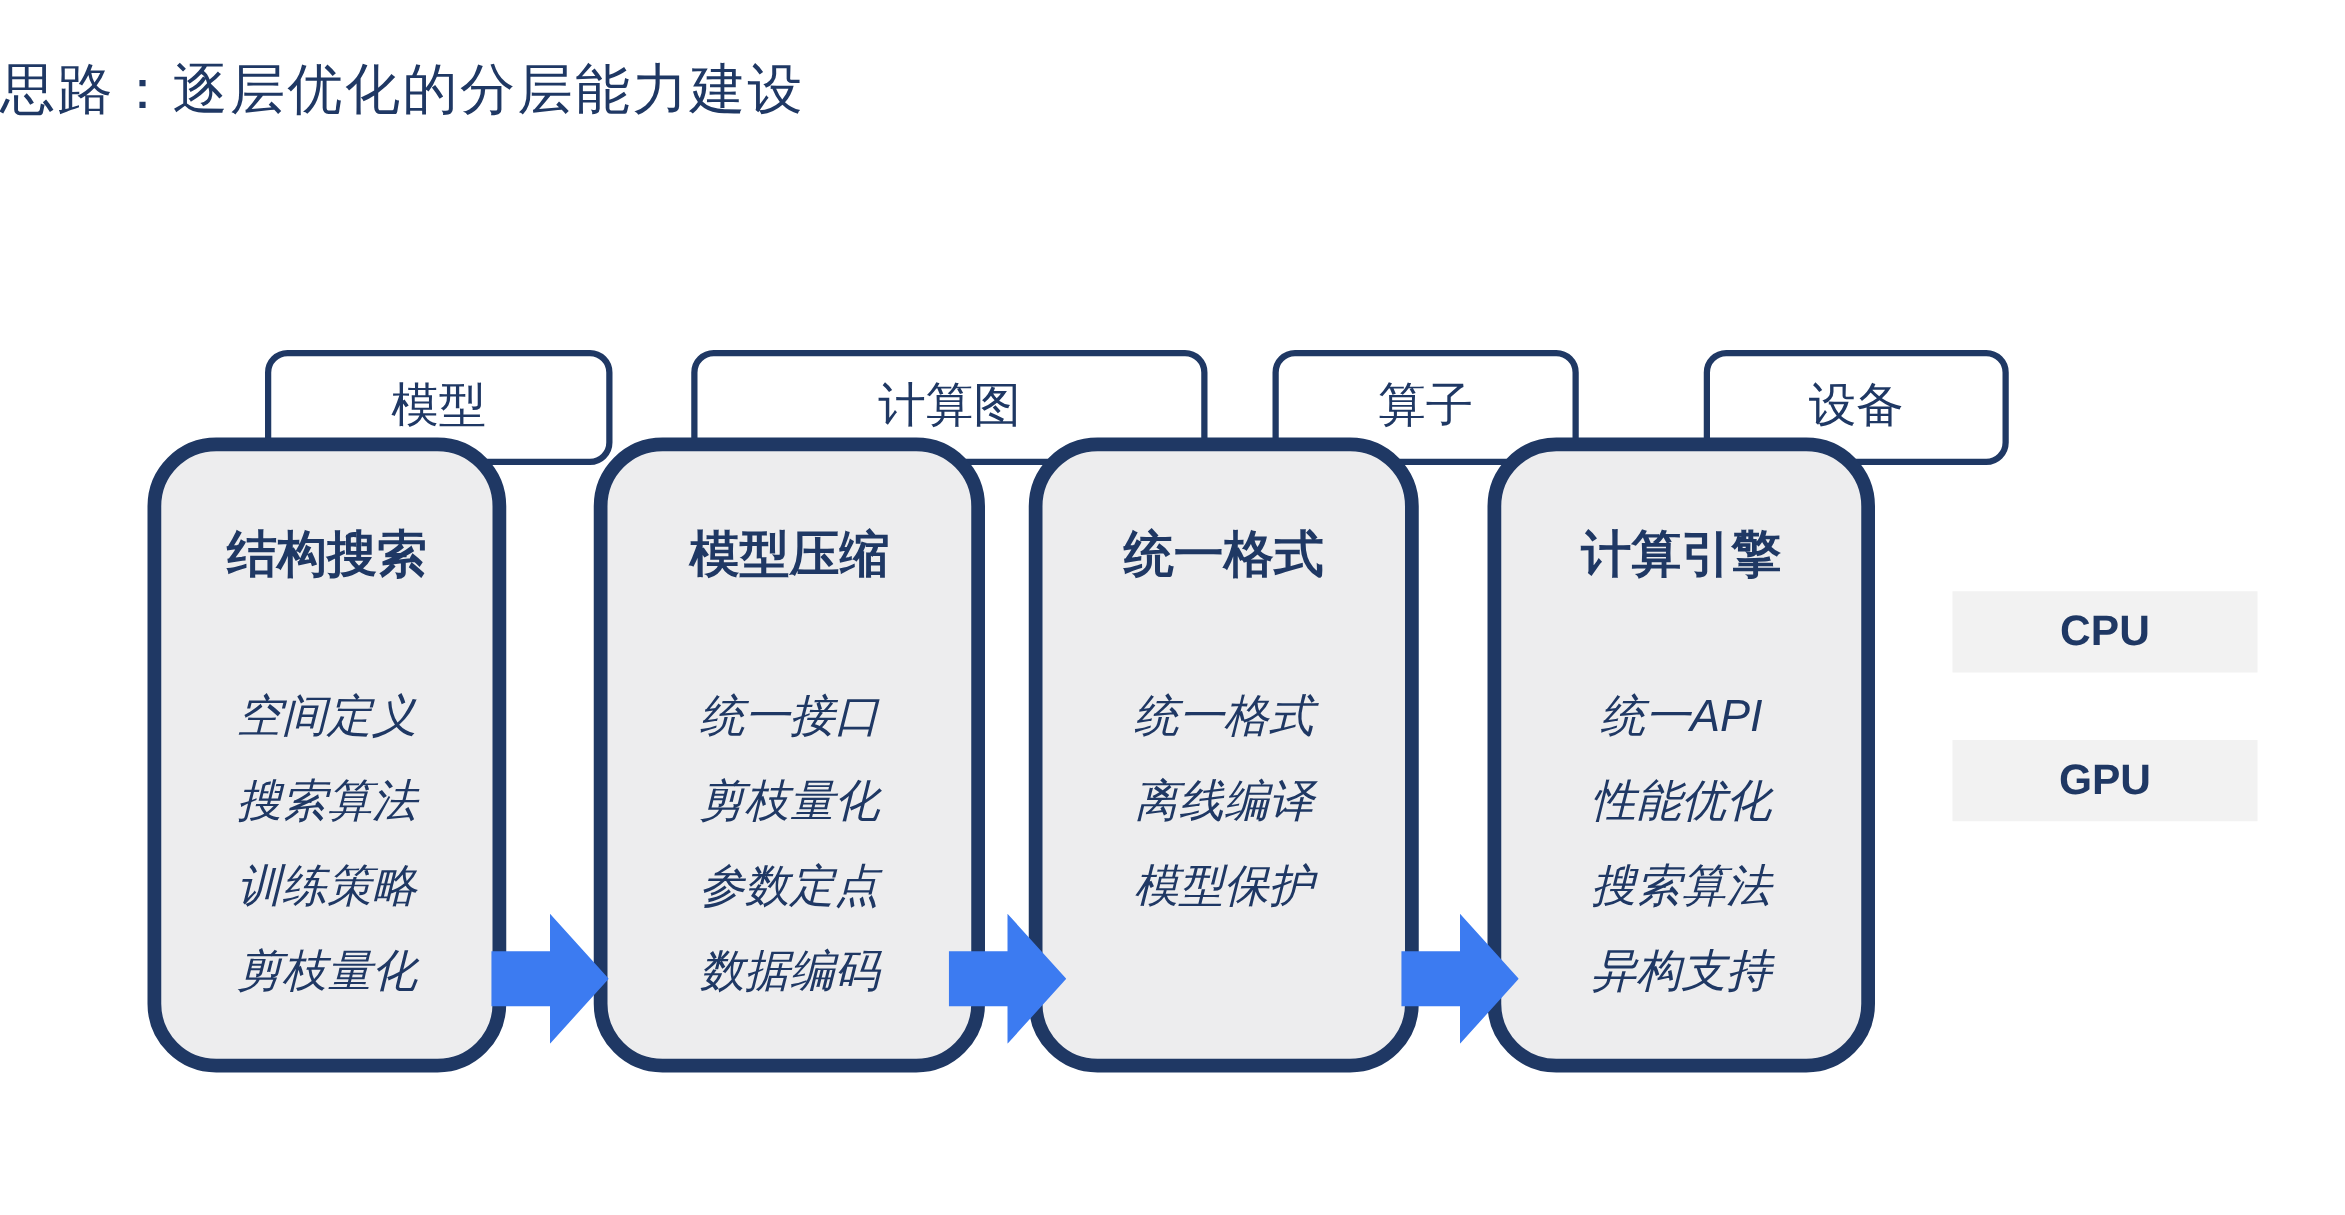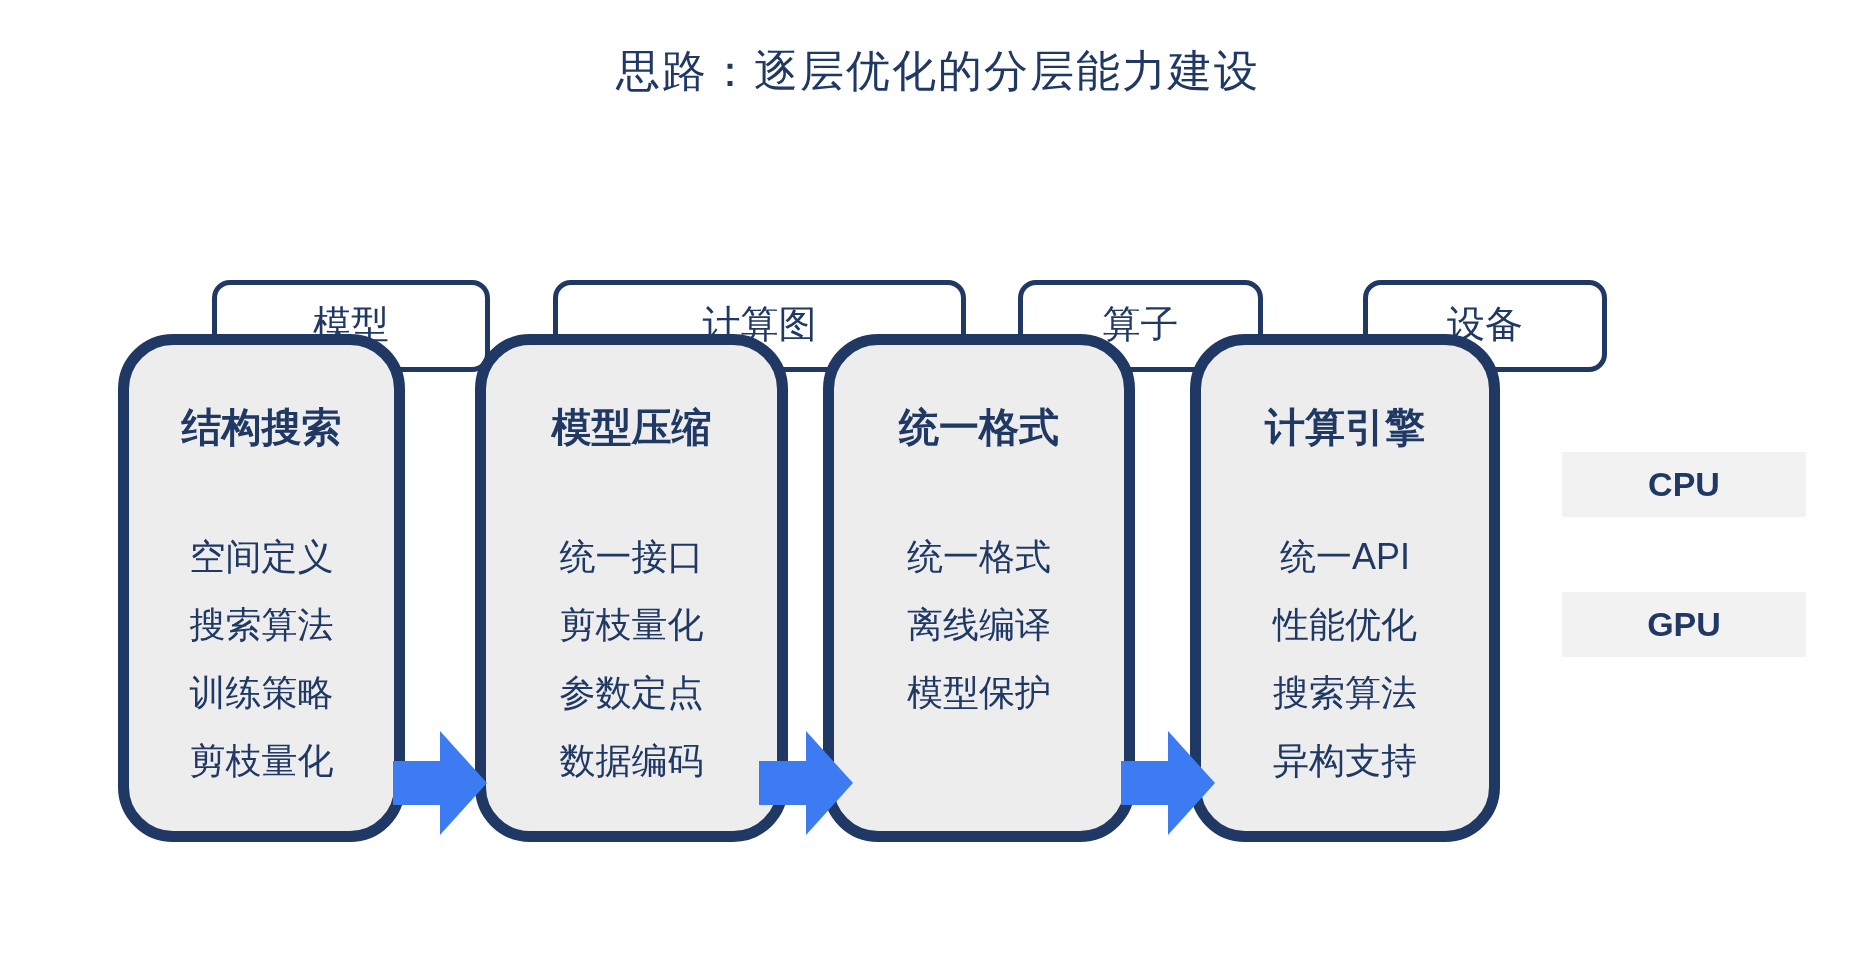--- a/index.html
+++ b/index.html
@@ -13,42 +13,41 @@
   .canvas{
     position:relative;
     width:1876px;height:972px;
     background:#fff;
     font-family:"Liberation Sans","DejaVu Sans",sans-serif;
     color:var(--navy);
     overflow:hidden;
   }
   .slide-title{
     position:absolute;left:0;top:42px;width:1876px;
-    text-align:center;
     font-size:44px;font-weight:500;
     letter-spacing:2px;
     color:var(--navy);
   }
   .layer-tab{
     position:absolute;top:280px;height:92px;
     background:var(--tab-fill);
     border:5px solid var(--navy);
     border-radius:18px;
     box-sizing:border-box;
     text-align:center;
     font-size:38px;
     padding-top:14px;
     z-index:1;
   }
   .tab-1{left:212px;width:278px;}
   .tab-2{left:553px;width:413px;}
   .tab-3{left:1018px;width:245px;}
   .tab-4{left:1363px;width:244px;}
   .card{
-    position:absolute;top:334px;height:508px;
+    position:absolute;top:350px;height:508px;
     background:var(--card-fill);
     border:11px solid var(--navy);
     border-radius:55px;
     box-sizing:border-box;
     z-index:2;
   }
   .card-1{left:118px;width:287px;}
   .card-2{left:475px;width:313px;}
   .card-3{left:823px;width:312px;}
   .card-4{left:1190px;width:310px;}
@@ -58,38 +57,38 @@
     font-size:40px;font-weight:bold;
     color:var(--navy);
   }
   .card-items{
     margin-top:68px;
     text-align:center;
     font-size:36px;
     line-height:68px;
     color:var(--navy);
   }
-  .card-item{display:block;}
+  .card-item{display:block;font-style:italic;}
   .flow-arrow{
     position:absolute;top:731px;width:94px;height:104px;
     z-index:3;
   }
   .arrow-1{left:393px;}
   .arrow-2{left:759px;}
   .arrow-3{left:1121px;}
   .hw-box{
     position:absolute;left:1562px;width:244px;height:65px;
     background:var(--hw-fill);
     text-align:center;
     font-size:34px;font-weight:bold;
     line-height:65px;
     color:var(--navy);
     z-index:1;
   }
-  .hw-1{top:452px;}
+  .hw-1{top:473px;}
   .hw-2{top:592px;}
   .hw-3{top:710px;}
 </style>
 </head>
 <body>
 
 <div class="canvas">
 
   <div class="slide-title">思路：逐层优化的分层能力建设</div>
 

